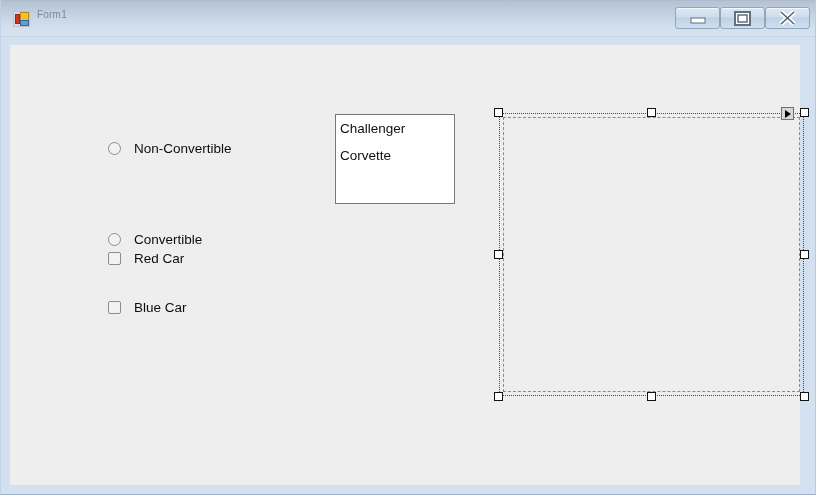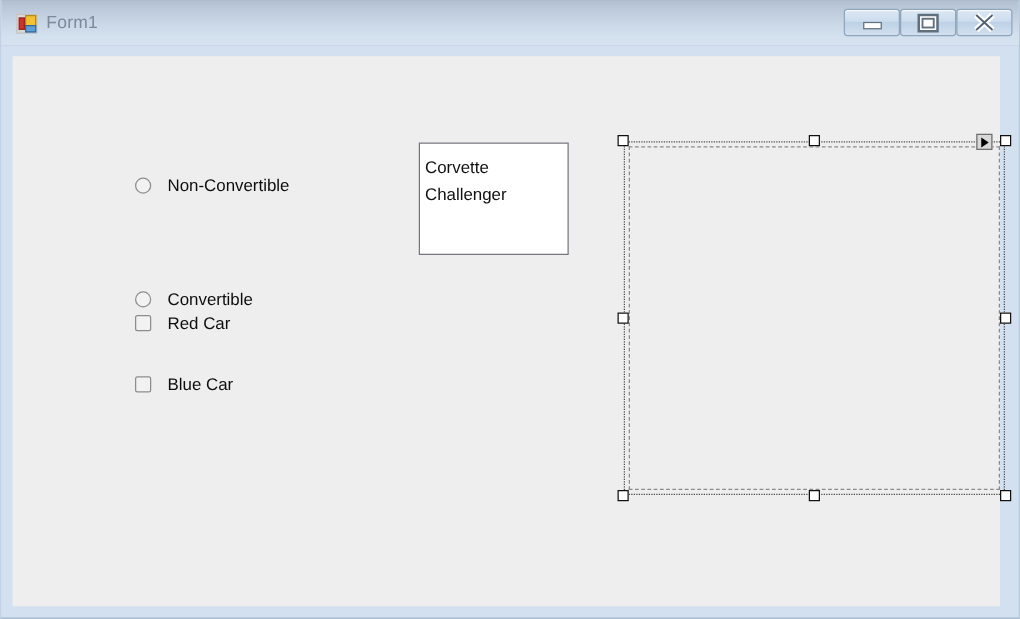--- a/index.html
+++ b/index.html
@@ -85,21 +85,21 @@
     width: 9px; height: 6px;
     background: #5e9fd4;
     border: 1px solid #31689f;
     box-sizing: border-box;
   }
 
   #title-text {
     position: absolute;
     left: 36px;
     top: 9px;
-    font-size: 14px;
+    font-size: 10px;
     color: #7b8a9b;
     font-family: "Liberation Sans", sans-serif;
     letter-spacing: 0.2px;
     white-space: nowrap;
     user-select: none;
   }
 
   
   .cap-btn {
     position: absolute;
@@ -323,22 +323,22 @@
       <span class="check-mark"></span>
       <span class="check-label">Red Car</span>
     </div>
 
     <div class="check-row" style="left:98px; top:255px;">
       <span class="check-mark"></span>
       <span class="check-label">Blue Car</span>
     </div>
 
     <div id="listbox">
+      <div class="list-item" id="list-item-0">Challenger</div>
       <div class="list-item" id="list-item-1">Corvette</div>
-      <div class="list-item" id="list-item-0">Challenger</div>
     </div>
 
     <div id="selected-panel">
       <div id="panel-body"></div>
       <div id="panel-outline"></div>
 
       <div id="smart-tag">
         <span class="tri"></span>
       </div>
 

